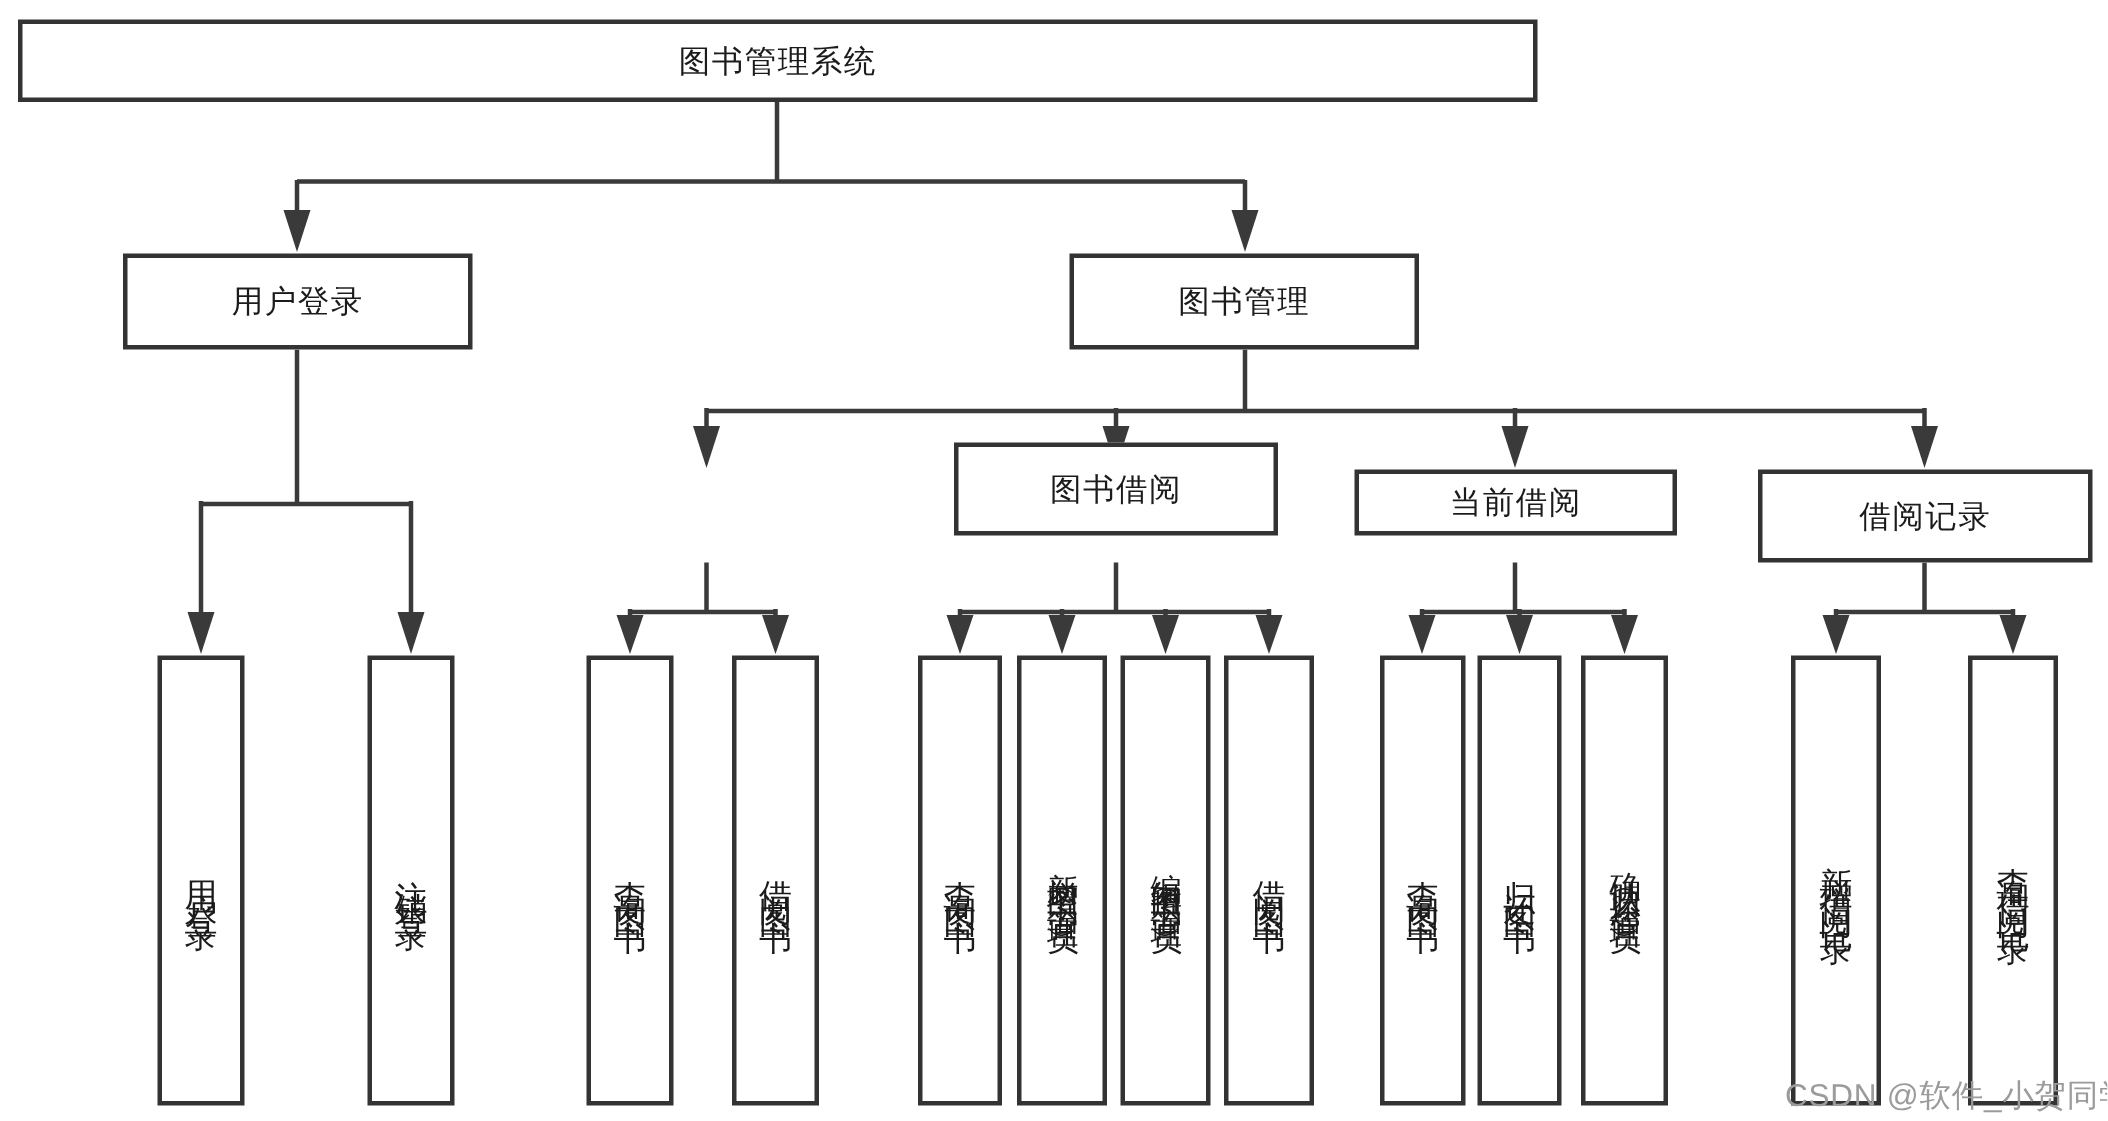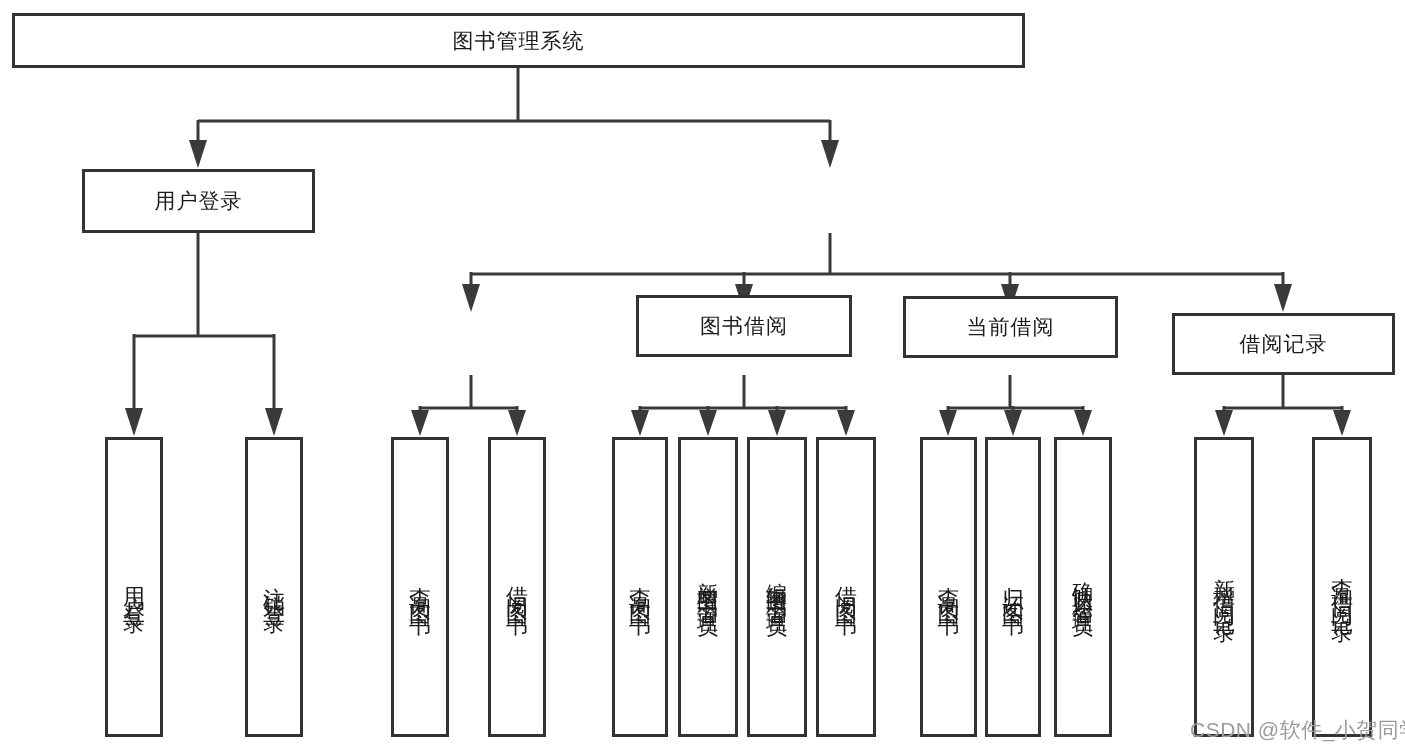--- a/index.html
+++ b/index.html
@@ -103,25 +103,28 @@
     </g>
   </svg>
 
   <div class="box h" style="left:12px;top:13px;width:1013px;height:55px">
     <span>图书管理系统</span>
   </div>
 
   <div class="box h" style="left:82px;top:169px;width:233px;height:64px">
     <span>用户登录</span>
   </div>
+  <div class="box h" style="left:713px;top:169px;width:233px;height:64px">
+    <span>图书管理</span>
+  </div>
 
   <div class="box h" style="left:636px;top:295px;width:216px;height:62px">
     <span>图书借阅</span>
   </div>
-  <div class="box h" style="left:903px;top:296px;width:215px;height:62px">
+  <div class="box h" style="left:903px;top:313px;width:215px;height:44px">
     <span>当前借阅</span>
   </div>
   <div class="box h" style="left:1172px;top:313px;width:223px;height:62px">
     <span>借阅记录</span>
   </div>
 
   <div class="box v" style="left:105px;width:58px">
     <span class="vt">用户登录</span>
   </div>
   <div class="box v" style="left:245px;width:58px">

